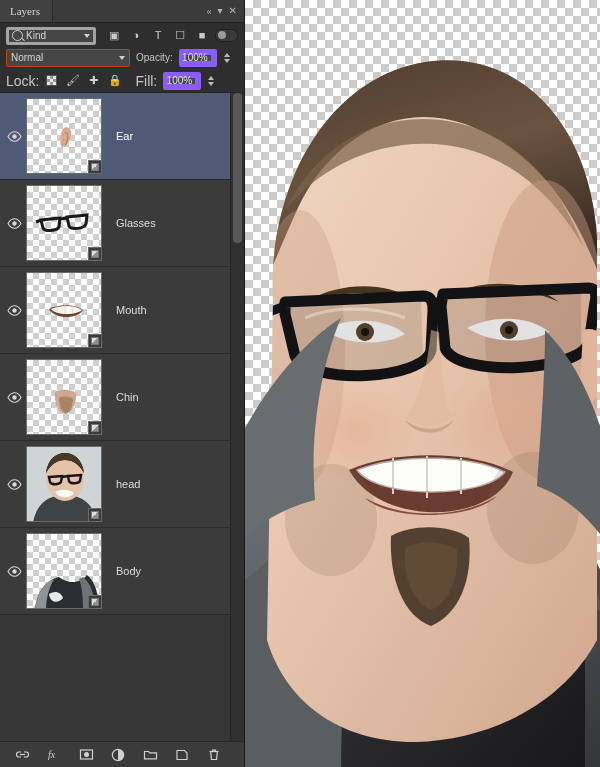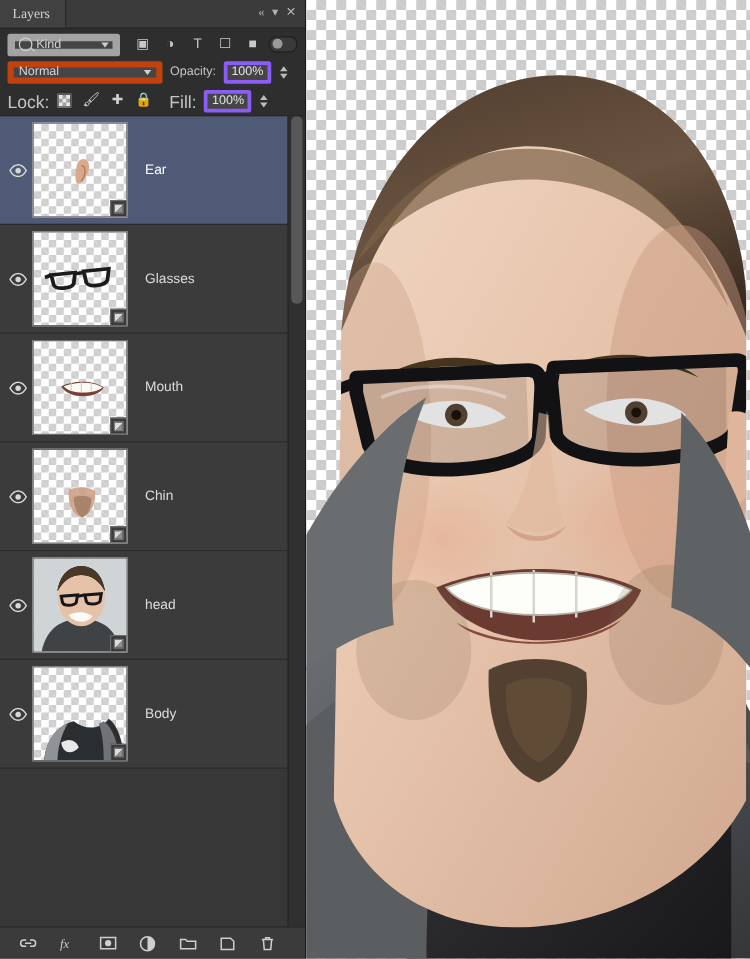--- a/index.html
+++ b/index.html
@@ -71,21 +71,21 @@
     padding: 0 6px;
     box-sizing: border-box;
     gap: 5px;
   }
   .filter-row { padding-top: 2px; }
 
   .kind-select {
     display: flex;
     align-items: center;
     background: #454545;
-    border: 6px solid #a3a3a3;
+    border: 3px solid #a3a3a3;
     border-radius: 2px;
     height: 18px;
     width: 92px;
     box-sizing: border-box;
     padding: 0 3px;
     color: #d5d5d5;
     font-size: 10px;
     gap: 3px;
   }
   .kind-select .magnifier {
@@ -136,36 +136,36 @@
     position: absolute;
     width: 8px; height: 8px;
     border-radius: 50%;
     background: #9a9a9a;
     top: 1px; left: 2px;
   }
 
   .mode-row { gap: 6px; }
   .blend-select {
     background: #454545;
-    border: 5px solid #c2410c;
+    border: 1px solid #c2410c;
     border-radius: 2px;
     height: 18px;
     width: 124px;
     box-sizing: border-box;
     display: flex;
     align-items: center;
     padding: 0 4px;
     color: #d5d5d5;
     font-size: 10px;
   }
   .blend-select .caret-down { margin-left: auto; }
   .opacity-label { font-size: 10px; color: #c5c5c5; }
   .value-box {
     background: #454545;
-    border: 3px solid #8b5cf6;
+    border: 6px solid #8b5cf6;
     border-radius: 2px;
     height: 18px;
     width: 38px;
     box-sizing: border-box;
     display: flex;
     align-items: center;
     justify-content: flex-end;
     padding: 0 3px;
     color: #e2e2e2;
     font-size: 10px;

